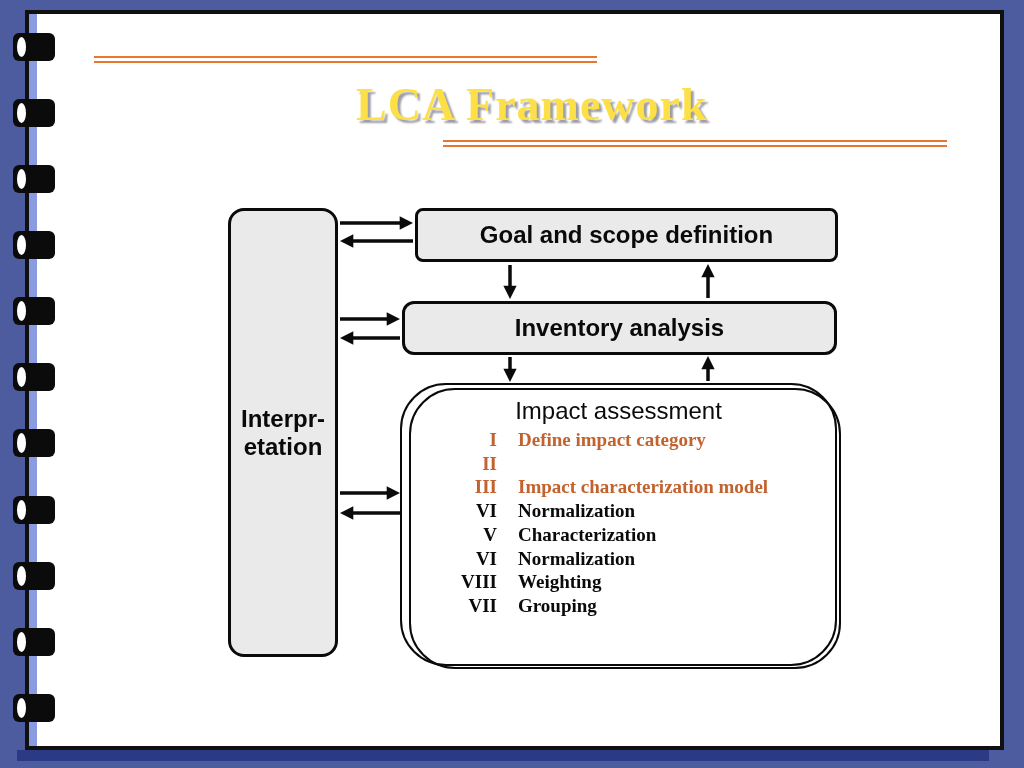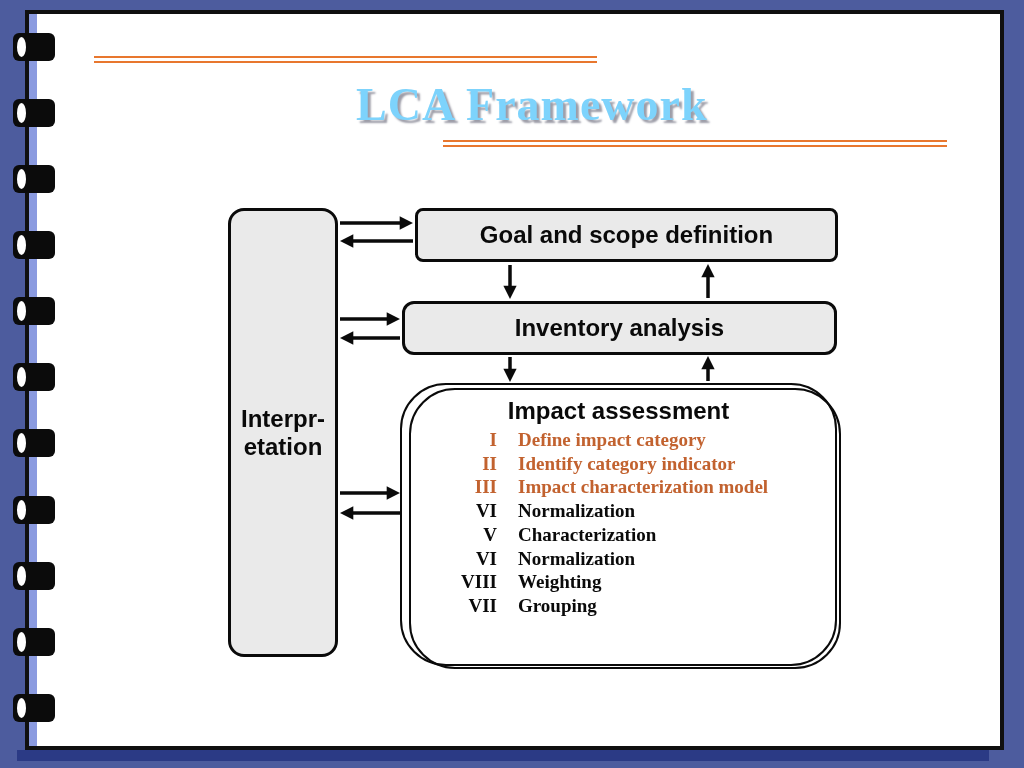--- a/index.html
+++ b/index.html
@@ -32,21 +32,21 @@
   }
   .clip-cap{
     position:absolute;left:4px;top:4px;width:9px;height:20px;
     background:#ffffff;border-radius:50%;
   }
   
   .title{
     position:absolute;left:356px;top:78px;
     font-family:"Liberation Serif", serif;
     font-weight:bold;font-size:46px;letter-spacing:1px;
-    color:#7dd3fc;
+    color:#fde047;
     text-shadow:3px 3px 2px #9d9da8;
     white-space:nowrap;z-index:3;
   }
   .rule{
     position:absolute;height:7px;box-sizing:border-box;
     border-top:2px solid #E8772E;border-bottom:2px solid #E8772E;
     z-index:2;
   }
   .rule-top{left:94px;top:56px;width:503px;}
   .rule-bottom{left:443px;top:140px;width:504px;}
@@ -68,21 +68,21 @@
     left:400px;top:383px;width:437px;height:283px;border-radius:46px;
     background:#ffffff;border-width:2px;
     display:block;z-index:3;
   }
   .box-impact::after{ 
     content:"";position:absolute;top:3px;left:7px;right:-6px;bottom:-5px;
     border:2px solid #0a0a0a;border-radius:46px;z-index:-1;
   }
   .impact-title{
     margin-top:12px;text-align:center;
-    font-weight:bold;font-size:24px;color:#0a0a0a;
+    font-weight:normal;font-size:24px;color:#0a0a0a;
   }
   .impact-list{
     margin-top:3px;padding-left:40px;
     font-family:"Liberation Serif", serif;
     font-size:19px;line-height:23.7px;color:#0a0a0a;
   }
   .impact-row{display:grid;grid-template-columns:55px 1fr;column-gap:21px;}
   .impact-row .num{text-align:right;}
   .impact-row.hl{color:#C2622F;}
   
@@ -154,21 +154,20 @@
 
   <div class="dbox box-impact">
     <div class="impact-title">Impact assessment</div>
     <div class="impact-list">
         <div class="impact-row hl">
           <span class="num">I</span>
           <span class="txt">Define impact category</span>
         </div>
         <div class="impact-row hl">
           <span class="num">II</span>
-          <span class="txt">Identify category indicator</span>
         </div>
         <div class="impact-row hl">
           <span class="num">III</span>
           <span class="txt">Impact characterization model</span>
         </div>
         <div class="impact-row">
           <span class="num">VI</span>
           <span class="txt">Normalization</span>
         </div>
         <div class="impact-row">

